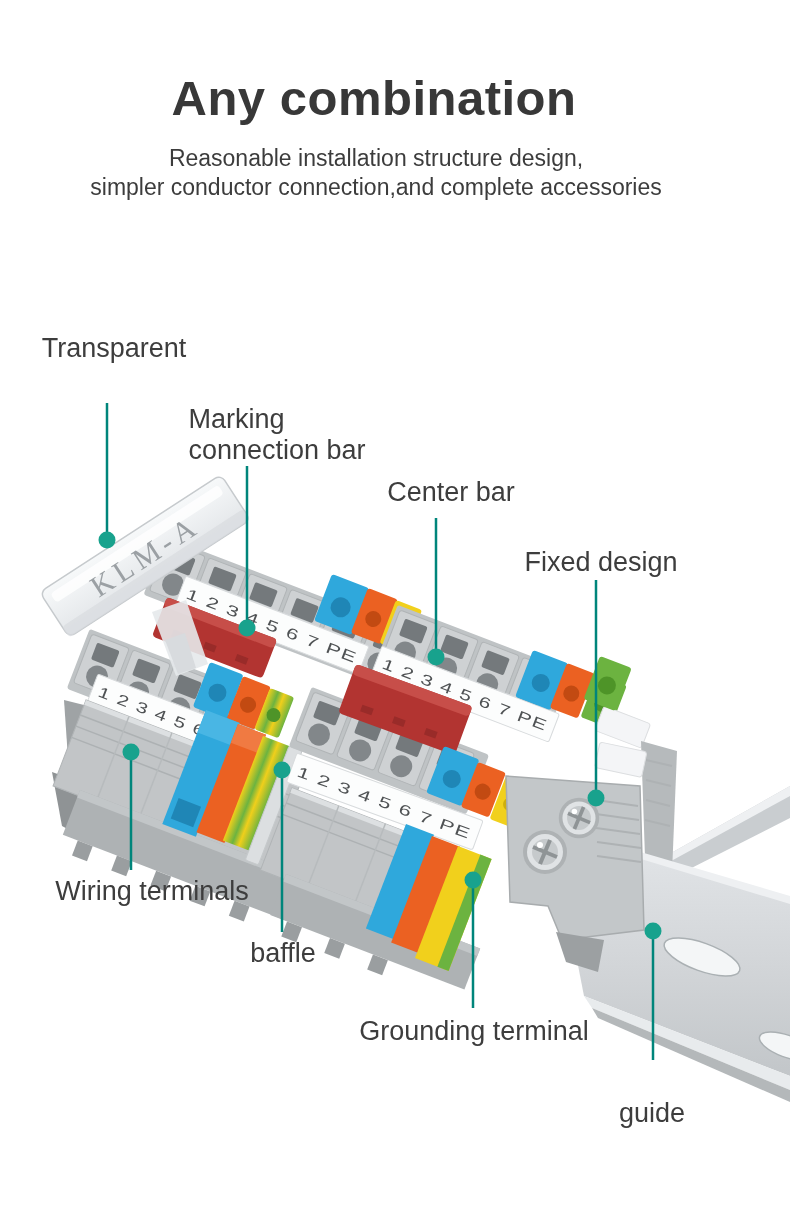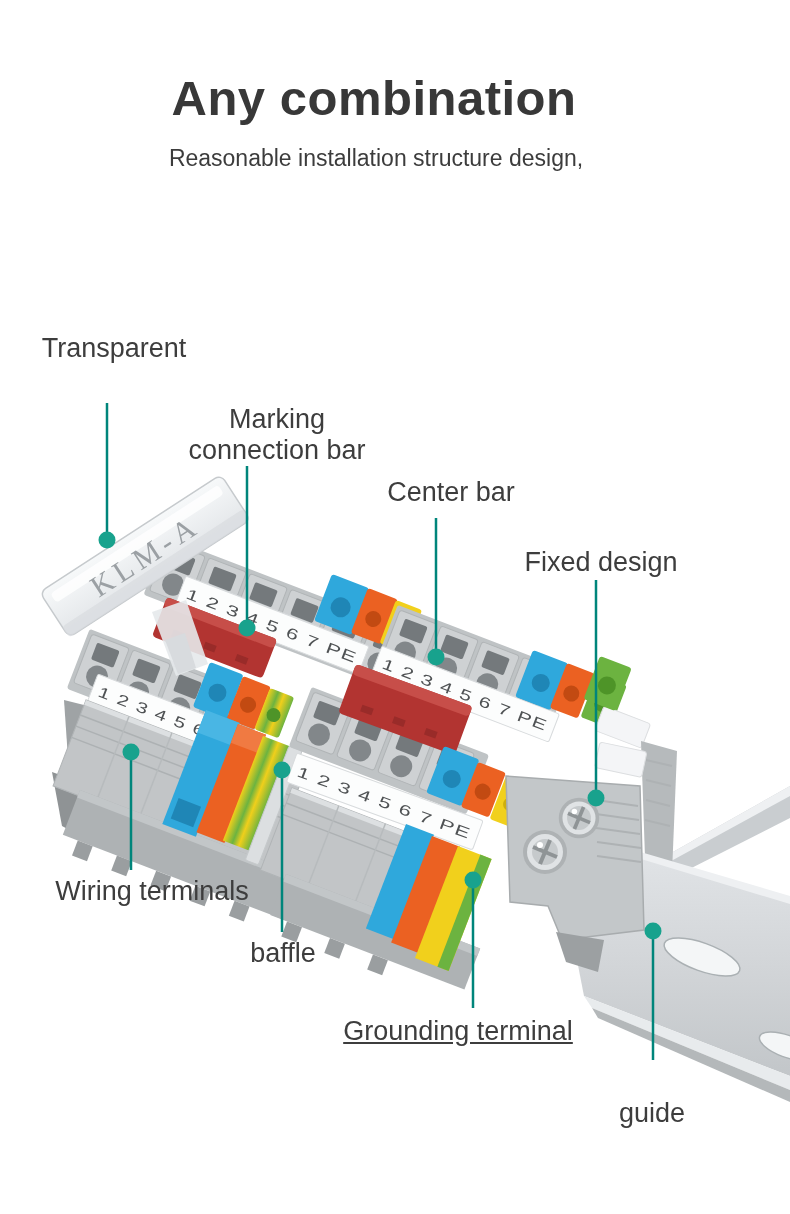--- a/index.html
+++ b/index.html
@@ -16,21 +16,21 @@
   .title{
     position:absolute;top:70px;left:0;width:748px;margin:0;text-align:center;
     font-size:49px;line-height:56px;font-weight:bold;color:var(--title-text);
     letter-spacing:0.5px;
   }
   .subtitle{
     position:absolute;top:144px;left:0;width:752px;margin:0;text-align:center;
     font-size:23px;line-height:29px;color:var(--subtitle-text);
   }
   .callout{
-    position:absolute;transform:translateX(-50%);text-align:center;
+    position:absolute;transform:translateX(-50%);
     font-size:27px;line-height:31px;color:var(--label-text);white-space:nowrap;
   }
   svg.product{position:absolute;left:0;top:0;}
   .leader{stroke:var(--leader-line);stroke-width:2.5;}
   .dot{fill:var(--leader-dot);}
   .grey{fill:var(--grey-body);}
   .cellbase{fill:#bfc3c5;}
   .hole-sq{fill:#74797c;}
   .hole-rd{fill:#82878a;}
   .strip{fill:#fcfdfd;stroke:#d8dbdd;stroke-width:1;}
@@ -49,21 +49,21 @@
   .rib{stroke:#aeb2b4;stroke-width:2;fill:none;}
   .slot{fill:#f4f6f7;stroke:#aab0b3;stroke-width:1.5;}
   .whiteclip{fill:#f4f5f7;stroke:#dcdee0;stroke-width:1;}
   .clip-text{fill:#9ba0a4;font-size:30px;letter-spacing:5px;font-family:"Liberation Serif",serif;}
 </style>
 </head>
 <body>
 
 <h1 class="title">Any combination</h1>
 <p class="subtitle"><span>Reasonable installation structure design,</span><br>
-</p>
+<span>simpler conductor connection,and complete accessories</span></p>
 
 <svg class="product" width="790" height="1214" viewBox="0 0 790 1214">
   <defs>
     <g id="cell">
       <rect width="40" height="52" rx="3" class="grey" stroke="#b0b4b6"></rect>
       <rect x="8" y="6" width="24" height="18" rx="2" class="hole-sq"></rect>
       <circle cx="20" cy="38" r="11" class="hole-rd"></circle>
     </g>
     <g id="screw">
       <circle r="22" fill="#aeb2b4"></circle>
@@ -354,14 +354,14 @@
   <span>Transparent</span><br>
 </div>
 <div class="callout" style="left:277px;top:404px;">
   <span>Marking</span><br>
   <span>connection bar</span>
 </div>
 <div class="callout" style="left:451px;top:477px;">Center bar</div>
 <div class="callout" style="left:601px;top:547px;">Fixed design</div>
 <div class="callout" style="left:152px;top:876px;">Wiring terminals</div>
 <div class="callout" style="left:283px;top:938px;">baffle</div>
-<div class="callout" style="left:458px;top:1016px;text-decoration:underline;">Grounding terminal</div>
+<div class="callout" style="left:474px;top:1016px;">Grounding terminal</div>
 <div class="callout" style="left:652px;top:1068px;margin-top:30px;">guide</div>
 
 </body></html>

